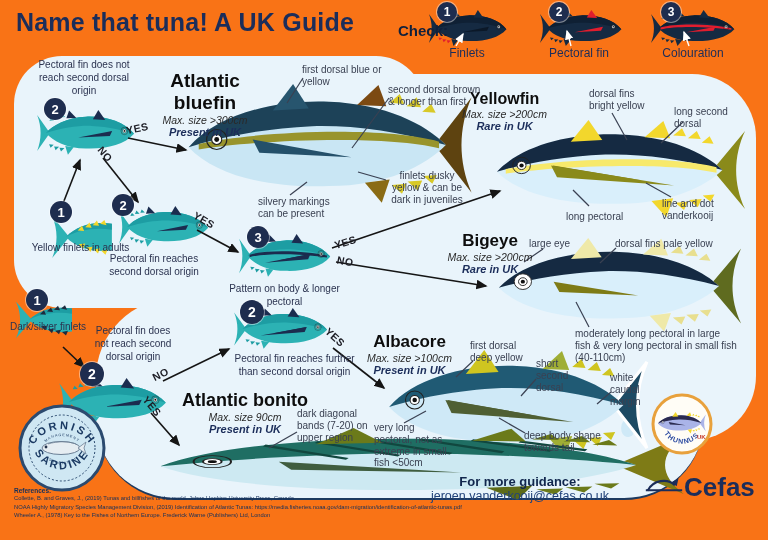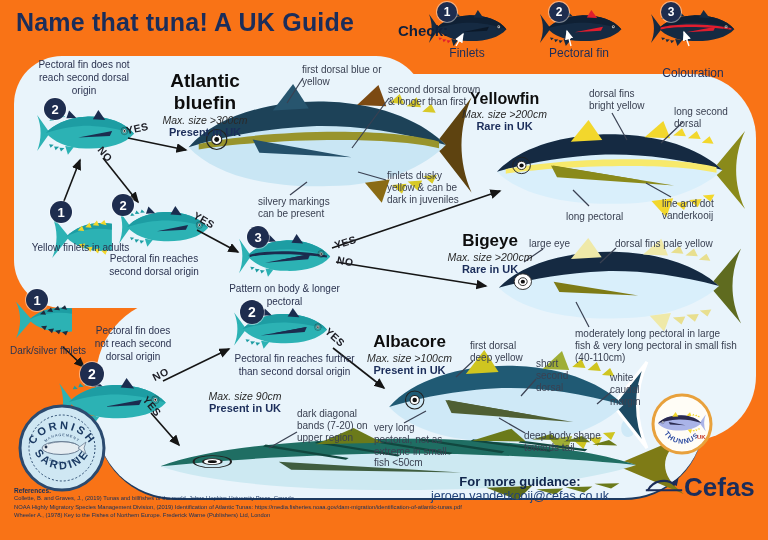--- a/index.html
+++ b/index.html
@@ -20,21 +20,21 @@
   .txt{position:absolute;z-index:4;}
   
   .title{font-size:25px;font-weight:bold;color:#1b2d5a;letter-spacing:.2px;}
   .check-label{font-size:15px;font-weight:bold;color:#10203c;}
   .legend-label{font-size:12px;color:#1b2d5a;text-align:center;}
   .decision{font-size:10px;line-height:1.3;color:#2b3350;text-align:center;}
   .yn{font-size:10.5px;font-weight:bold;color:#1c1c24;letter-spacing:.5px;}
   .sp-head{text-align:center;line-height:1.15;}
   .sp-name{font-weight:bold;color:#0d0d0d;}
   .sp-size{font-style:italic;font-size:10.5px;color:#2a2a2a;}
-  .sp-status{font-weight:bold;font-size:11px;color:#1b2d5a;}
+  .sp-status{font-style:italic;font-weight:bold;font-size:11px;color:#1b2d5a;}
   .anno{font-size:10px;line-height:1.18;color:#3a4152;}
   .badge{
     position:absolute;z-index:4;border-radius:50%;background:#1e2d4f;color:#fff;
     display:flex;align-items:center;justify-content:center;font-weight:bold;
     box-shadow:0 0 0 1px rgba(255,255,255,.45);
   }
   .guide-label{font-size:13px;font-weight:bold;color:#11264d;text-align:center;}
   .guide-email{font-size:12.5px;color:#22437a;text-align:center;}
   .cefas-word{font-size:26px;font-weight:bold;color:#1b2d5a;}
   .refs-head{font-size:6.5px;font-weight:bold;color:#14305c;}
@@ -122,21 +122,21 @@
     </div>
   <div class="badge" style="left:549px;top:2px;width:20px;height:20px;font-size:12px;">
       <span>2</span>
     </div>
   <div class="badge" style="left:661px;top:2px;width:20px;height:20px;font-size:12px;">
       <span>3</span>
     </div>
 
   <div class="txt legend-label" style="left:432px;top:46px;width:70px;">Finlets</div>
   <div class="txt legend-label" style="left:533px;top:46px;width:92px;">Pectoral fin</div>
-  <div class="txt legend-label" style="left:646px;top:46px;width:94px;margin-top:20px;">Colouration</div>
+  <div class="txt legend-label" style="left:646px;top:46px;width:94px;">Colouration</div>
 
   <div class="txt decision" style="left:34px;top:58px;width:100px;">Pectoral fin does not reach second dorsal origin</div>
   <svg class="fishbox flip f-teal" style="left:36px;top:110px;" width="100" height="46" viewBox="0 0 260 110" preserveAspectRatio="none">
       <use href="#tuna"></use>
     </svg>
   <div class="badge" style="left:44px;top:98px;width:22px;height:22px;font-size:13px;">
       <span>2</span>
     </div>
 
   <svg class="fishbox f-tail-yellow" style="left:50px;top:214px;" width="64" height="46" viewBox="0 0 120 70" preserveAspectRatio="none">
@@ -162,21 +162,21 @@
       <span>3</span>
     </div>
   <div class="txt decision" style="left:222px;top:282px;width:125px;">Pattern on body &amp; longer pectoral</div>
 
   <svg class="fishbox f-tail-dark" style="left:14px;top:300px;" width="60" height="40" viewBox="0 0 120 70" preserveAspectRatio="none">
       <use href="#tailfish"></use>
     </svg>
   <div class="badge" style="left:26px;top:289px;width:22px;height:22px;font-size:13px;">
       <span>1</span>
     </div>
-  <div class="txt decision" style="left:8px;top:344px;width:80px;text-align:center;">Dark/silver finlets</div>
+  <div class="txt decision" style="left:8px;top:320px;width:80px;text-align:center;">Dark/silver finlets</div>
 
   <div class="txt decision" style="left:88px;top:324px;width:90px;">Pectoral fin does not reach second dorsal origin</div>
   <svg class="fishbox flip f-teal" style="left:58px;top:378px;" width="110" height="48" viewBox="0 0 260 110" preserveAspectRatio="none">
       <use href="#tuna"></use>
     </svg>
   <div class="badge" style="left:80px;top:362px;width:24px;height:24px;font-size:14px;">
       <span>2</span>
     </div>
 
   <svg class="fishbox flip f-teal longpec" style="left:233px;top:308px;" width="96" height="42" viewBox="0 0 260 110" preserveAspectRatio="none">
@@ -226,27 +226,28 @@
     <div class="sp-name" style="font-size:17px;">Bigeye</div>
     <div class="sp-size">Max. size &gt;200cm</div>
     <div class="sp-status">Rare in UK</div>
   </div>
   <div class="txt sp-head" style="left:352px;top:332px;width:115px;">
     <div class="sp-name" style="font-size:17px;">Albacore</div>
     <div class="sp-size">Max. size &gt;100cm</div>
     <div class="sp-status">Present in UK</div>
   </div>
   <div class="txt sp-head" style="left:180px;top:390px;width:130px;">
+    <div class="sp-name" style="font-size:18px;">Atlantic bonito</div>
     <div class="sp-size">Max. size 90cm</div>
     <div class="sp-status">Present in UK</div>
   </div>
 
   <div class="txt anno" style="left:302px;top:64px;width:92px;">first dorsal blue or yellow</div>
   <div class="txt anno" style="left:388px;top:84px;width:95px;">second dorsal brown &amp; longer than first</div>
-  <div class="txt anno" style="left:387px;top:170px;width:80px;">finlets dusky yellow &amp; can be dark in juveniles</div>
+  <div class="txt anno" style="left:387px;top:170px;width:80px;text-align:center;">finlets dusky yellow &amp; can be dark in juveniles</div>
   <div class="txt anno" style="left:258px;top:196px;width:88px;">silvery markings can be present</div>
 
   <div class="txt anno" style="left:589px;top:88px;width:70px;">dorsal fins bright yellow</div>
   <div class="txt anno" style="left:674px;top:106px;width:70px;">long second dorsal</div>
   <div class="txt anno" style="left:566px;top:211px;width:90px;">long pectoral</div>
   <div class="txt anno" style="left:662px;top:198px;width:64px;">line and dot vanderkooij</div>
 
   <div class="txt anno" style="left:529px;top:238px;width:60px;">large eye</div>
   <div class="txt anno" style="left:615px;top:238px;width:120px;">dorsal fins pale yellow</div>
   <div class="txt anno" style="left:575px;top:328px;width:162px;">moderately long pectoral in large fish &amp; very long pectoral in small fish (40-110cm)</div>

